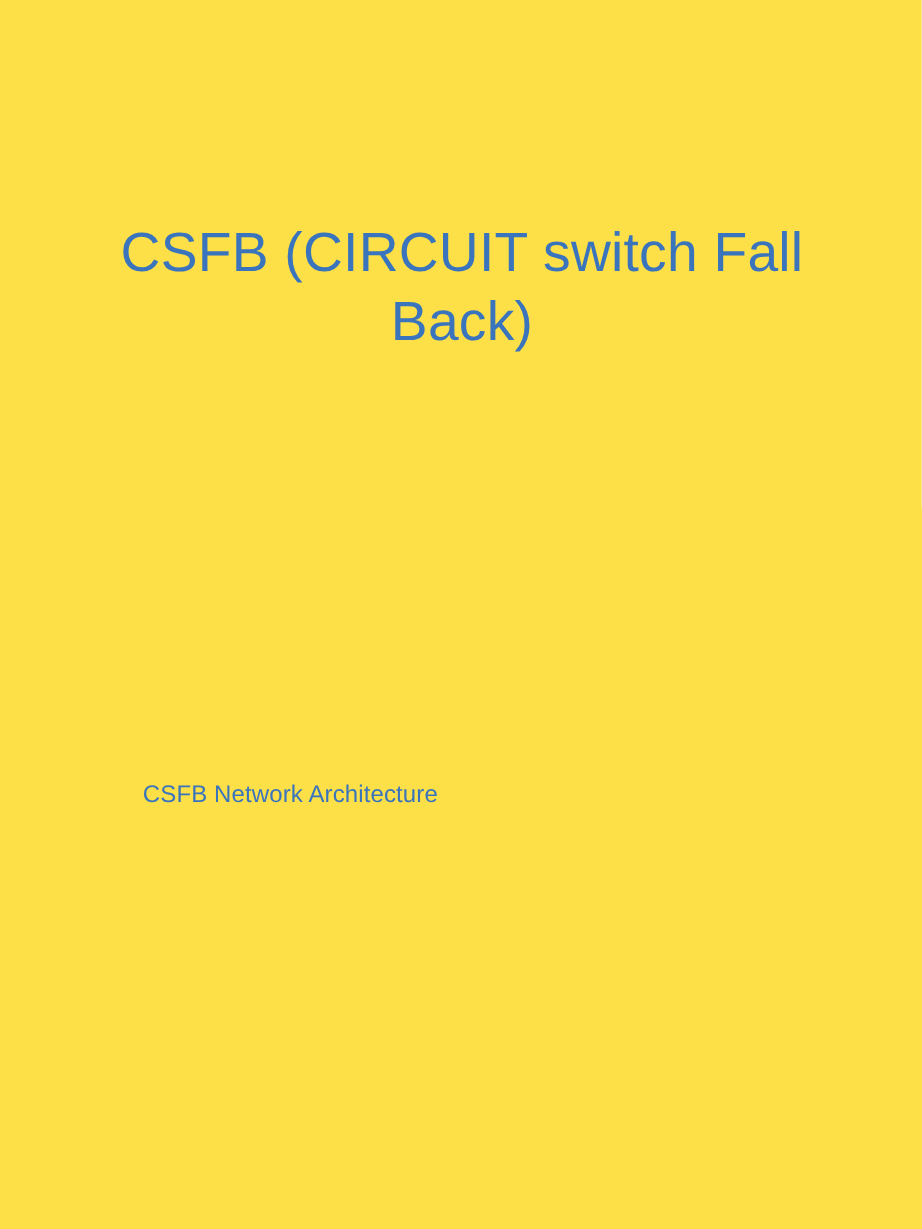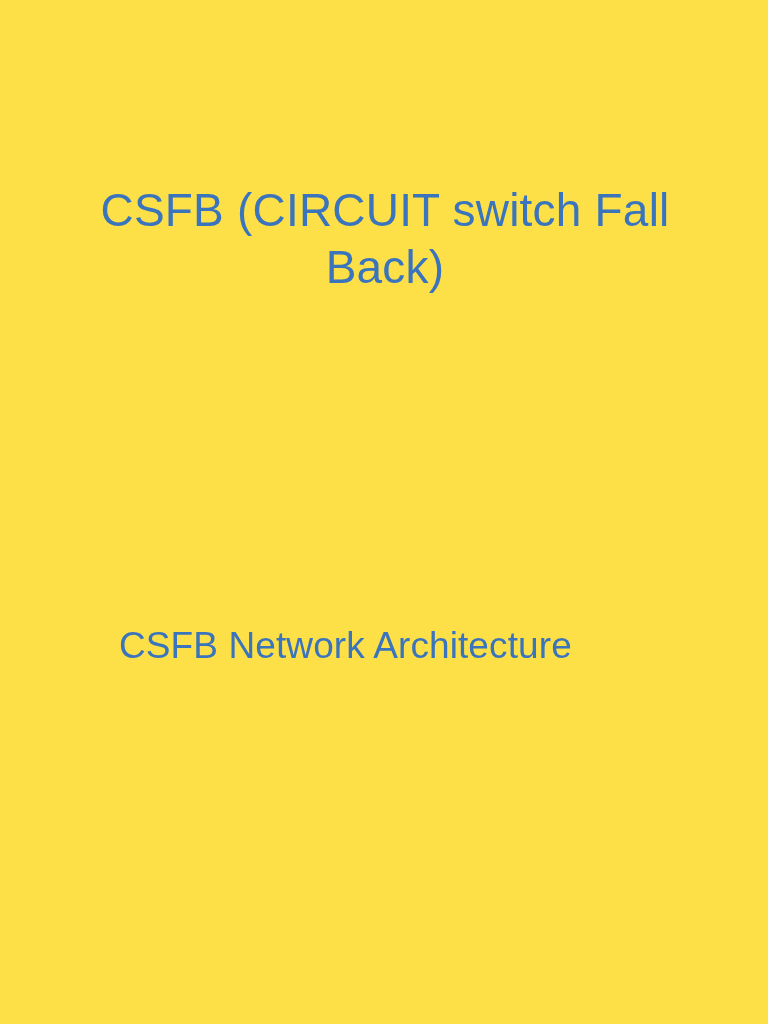--- a/index.html
+++ b/index.html
@@ -39,23 +39,23 @@
     font-weight: 400;
     letter-spacing: 0.2px;
     font-family: "Liberation Sans", sans-serif;
     white-space: pre-wrap;
   }
 
   
   #section-heading {
     position: absolute;
     left: 119px;
-    top: 628px;
+    top: 644px;
     color: #3a74bd;
-    font-size: 37px;
+    font-size: 20px;
     line-height: 36px;
     font-weight: 400;
     letter-spacing: 0.1px;
     font-family: "Liberation Sans", sans-serif;
   }
 
   
   #diagram {
     position: absolute;
     left: 0px;

